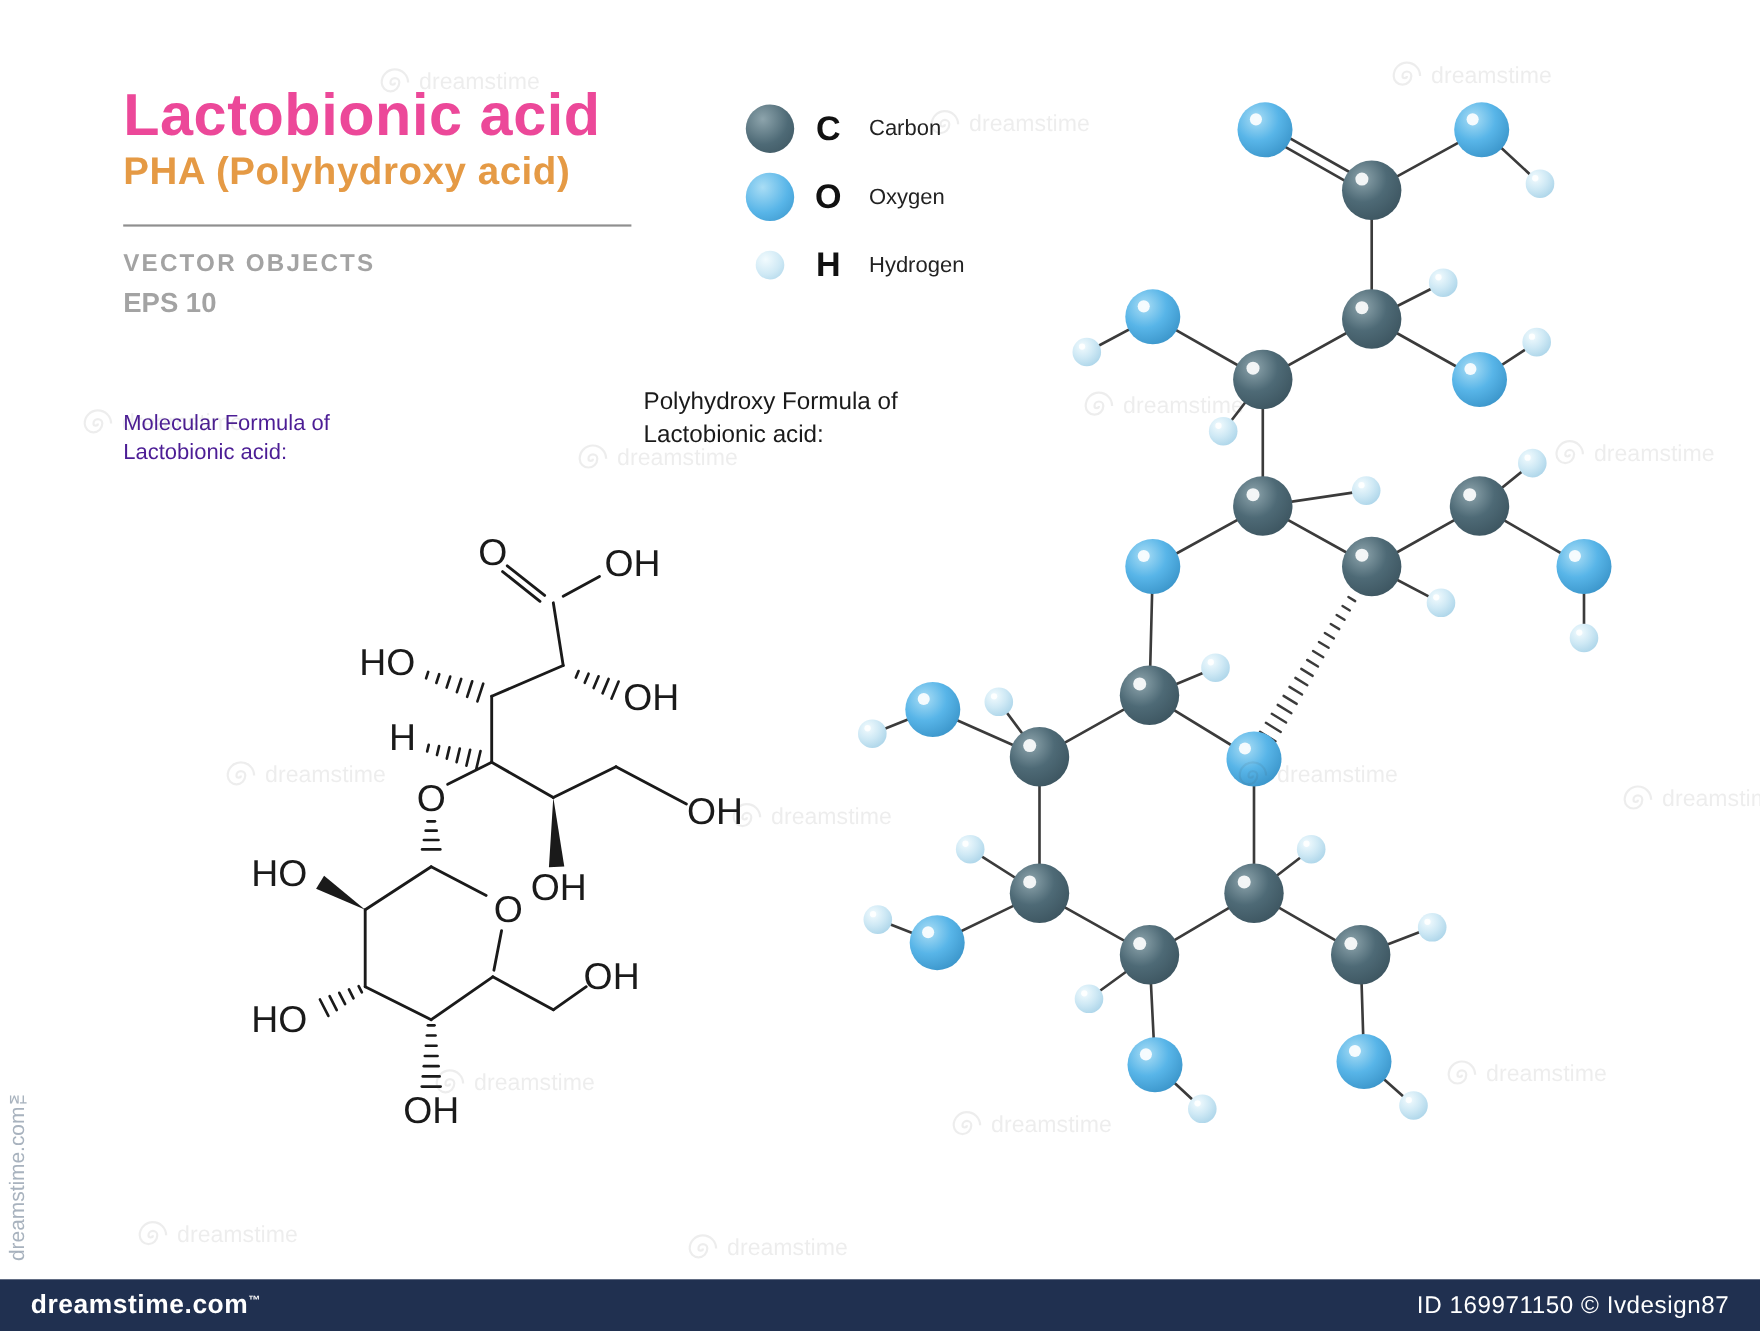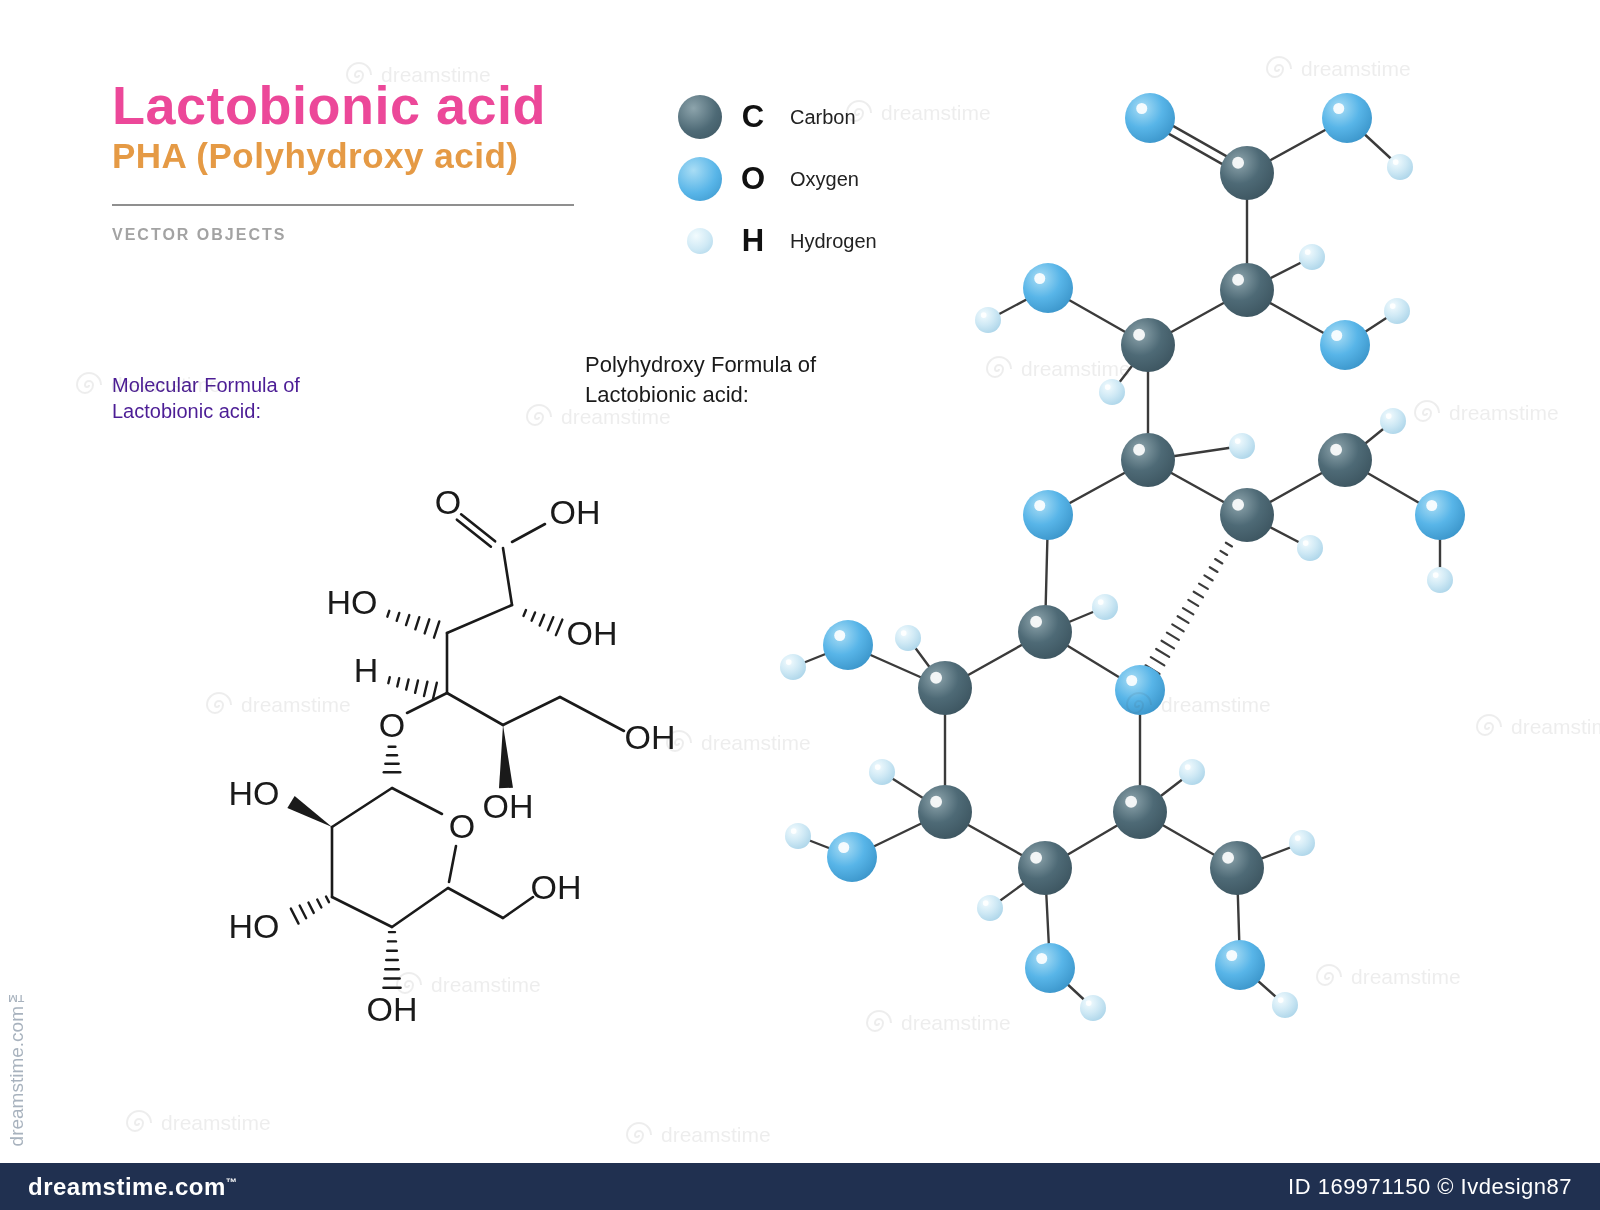--- a/index.html
+++ b/index.html
@@ -3,21 +3,21 @@
 <meta charset="utf-8">
 <style>
   html,body{margin:0;padding:0;}
   body{width:1600px;height:1210px;overflow:hidden;background:#ffffff;font-family:"Liberation Sans",sans-serif;}
   .canvas{position:relative;width:1600px;height:1210px;background:#ffffff;}
 
   .title-block{position:absolute;left:112px;top:74px;z-index:10;}
   .page-title{font-size:54px;font-weight:bold;color:#ec4899;margin:0;letter-spacing:.5px;}
   .page-subtitle{font-size:35px;font-weight:bold;margin-top:0;letter-spacing:.5px;}
   .divider{width:462px;height:2px;background:#8f8f8f;margin-top:28px;}
-  .meta1{margin-top:20px;font-size:16px;font-weight:bold;color:#a3a3a3;letter-spacing:2px;}
+  .meta1{margin-top:20px;font-size:22px;font-weight:bold;color:#a3a3a3;letter-spacing:2px;}
   .meta2{margin-top:10px;font-size:25px;font-weight:bold;color:#a3a3a3;}
 
   .legend{position:absolute;left:676px;top:86px;z-index:10;}
   .legend-row{display:flex;align-items:center;height:62px;}
   .legend-dot-wrap{width:48px;display:flex;justify-content:center;align-items:center;}
   .dot{border-radius:50%;}
   .legend-sym{width:58px;text-align:center;font-size:31px;font-weight:bold;color:#111;}
   .legend-name{font-size:20px;color:#222;margin-left:8px;}
 
   .mol-heading{position:absolute;left:112px;top:372px;font-size:20px;color:#4c1d95;line-height:1.3;z-index:10;}
@@ -279,20 +279,21 @@
         <circle cx="1285" cy="1005" r="13" fill="url(#grad-hydrogen)"></circle>
         <circle cx="1280.71" cy="1000.06" r="2.86" fill="#ffffff" opacity="0.9"></circle>
       </g>
   </svg>
 
   <header class="title-block">
     <h1 class="page-title">Lactobionic acid</h1>
     <div class="page-subtitle" id="subtitle" style="color: rgb(229, 154, 69);">PHA  (Polyhydroxy acid)</div>
     <div class="divider"></div>
     <div class="meta1">VECTOR OBJECTS</div>
+    <div class="meta2">EPS 10</div>
   </header>
 
   <div class="legend" id="legend">
       <div class="legend-row">
         <div class="legend-dot-wrap">
           <div class="dot" style="height: 44px; width: 44px; background: radial-gradient(circle at 35% 30%, rgb(141, 164, 172) 0%, rgb(78, 106, 118) 55%, rgb(59, 83, 94) 100%);"></div>
         </div>
         <div class="legend-sym">C</div>
         <div class="legend-name">Carbon</div>
       </div>

